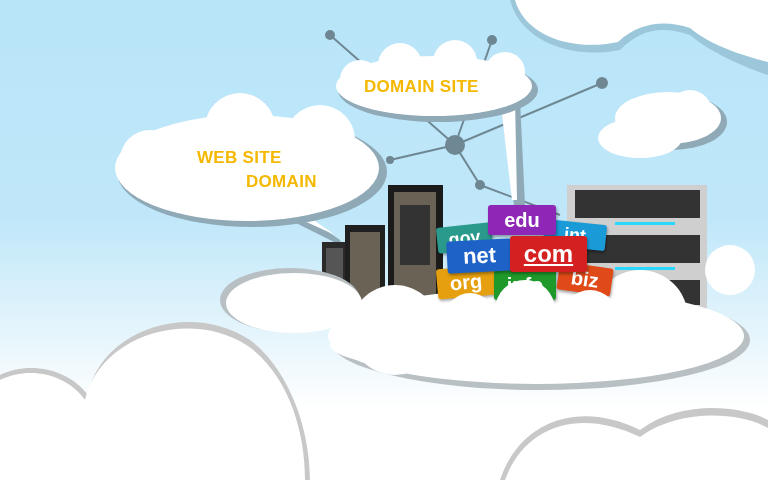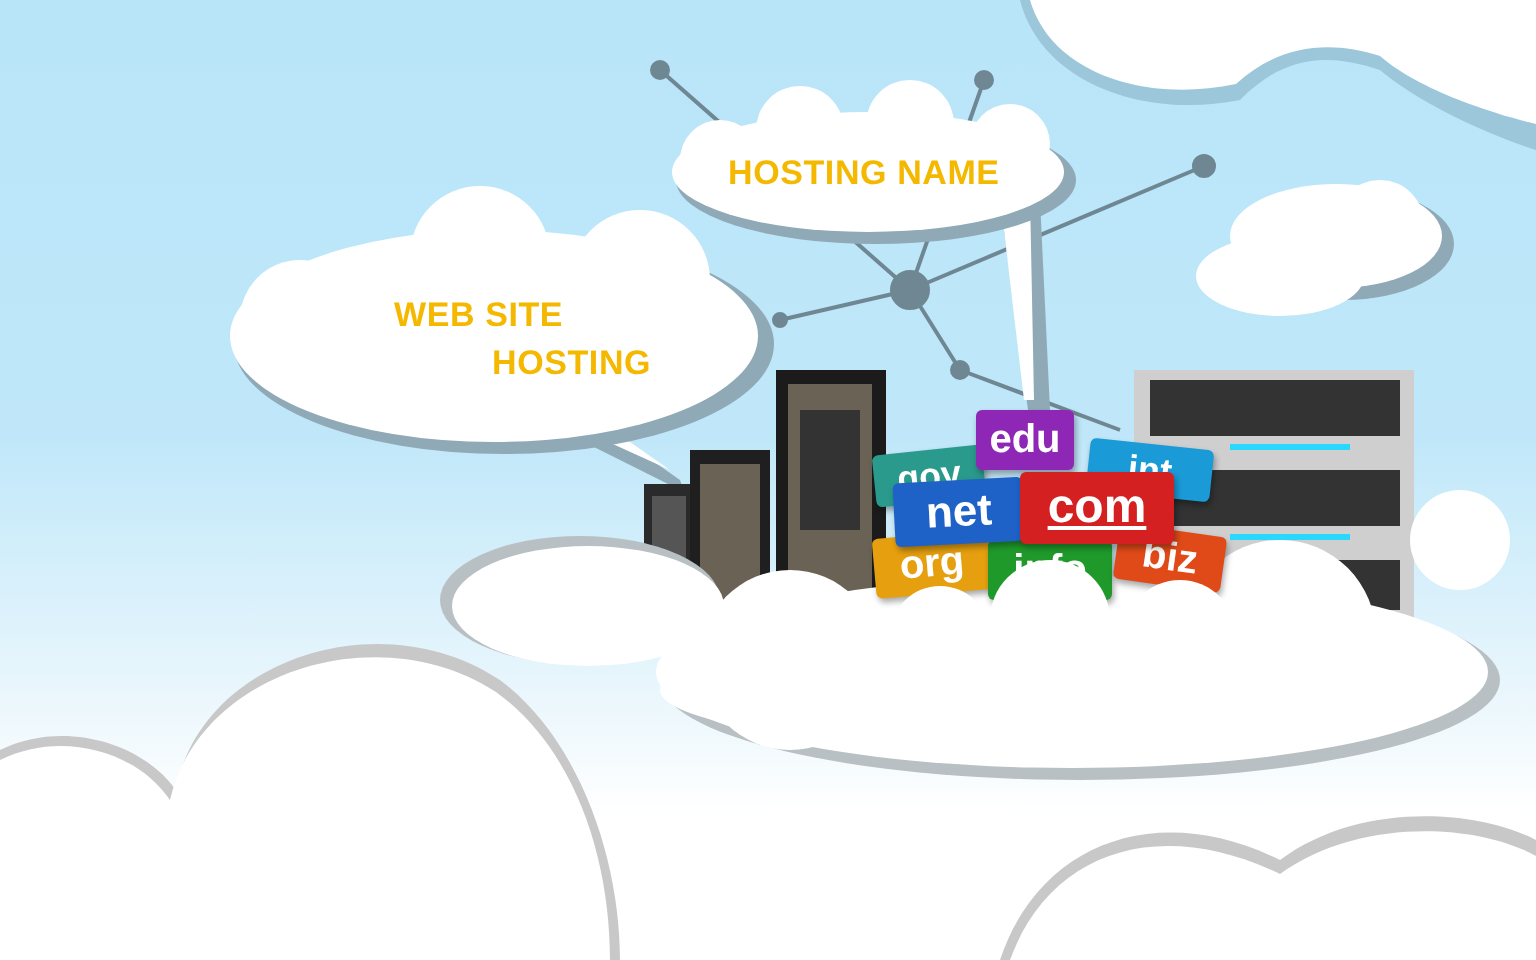--- a/index.html
+++ b/index.html
@@ -97,27 +97,27 @@
       <circle cx="640" cy="318" r="48"></circle>
       <circle cx="730" cy="270" r="25"></circle>
 
       <path d="M0,480 L0,375 C30,360 70,370 88,395 C100,330 190,300 250,340 C290,370 310,430 310,480 Z" fill="#c8c8c8"></path>
       <path d="M0,480 L0,380 C30,365 68,375 85,400 C100,335 190,308 248,346 C288,375 305,430 305,480 Z"></path>
       <path d="M500,480 C520,420 580,400 640,430 C680,400 740,405 768,420 L768,480 Z" fill="#c8c8c8"></path>
       <path d="M505,480 C525,425 580,408 640,437 C680,408 740,412 768,428 L768,480 Z"></path>
     </g>
   </svg>
 
-  <div class="label" style="left:364px;top:77px;font-size:17px;">HOSTING NAME</div>
+  <div class="label" style="left:364px;top:77px;font-size:17px;">DOMAIN SITE</div>
   <div class="label" style="left:197px;top:148px;font-size:17px;">WEB SITE</div>
-  <div class="label" style="left:246px;top:172px;font-size:17px;">HOSTING</div>
+  <div class="label" style="left:246px;top:172px;font-size:17px;">DOMAIN</div>
 
   <div class="tag" style="left:437px;top:225px;width:55px;height:26px;font-size:18px;background:#2a9a8c;transform:rotate(-6deg);">gov</div>
   <div class="tag" style="left:544px;top:222px;width:62px;height:26px;font-size:18px;background:#1a9ad6;transform:rotate(6deg);">int</div>
-  <div class="tag" style="left:488px;top:205px;width:49px;height:30px;font-size:20px;background:#8e27b5;">edu</div>
+  <div class="tag" style="left:488px;top:205px;width:68px;height:30px;font-size:20px;background:#8e27b5;">edu</div>
   <div class="tag" style="left:437px;top:267px;width:58px;height:30px;font-size:20px;background:#e6a00f;transform:rotate(-5deg);">org</div>
   <div class="tag" style="left:494px;top:270px;width:62px;height:30px;font-size:20px;background:#1f9a2a;">info</div>
   <div class="tag" style="left:558px;top:265px;width:54px;height:28px;font-size:20px;background:#e04a18;transform:rotate(8deg);">biz</div>
   <div class="tag" style="left:447px;top:240px;width:65px;height:32px;font-size:22px;background:#1e62c8;transform:rotate(-3deg);">net</div>
   <div class="tag" style="left:510px;top:236px;width:77px;height:36px;font-size:24px;background:#d42020;text-decoration:underline;">com</div>
 
   <svg class="layer" width="768" height="480">
     <g fill="#fff">
       <circle cx="400" cy="320" r="30"></circle>
       <circle cx="470" cy="318" r="25"></circle>

